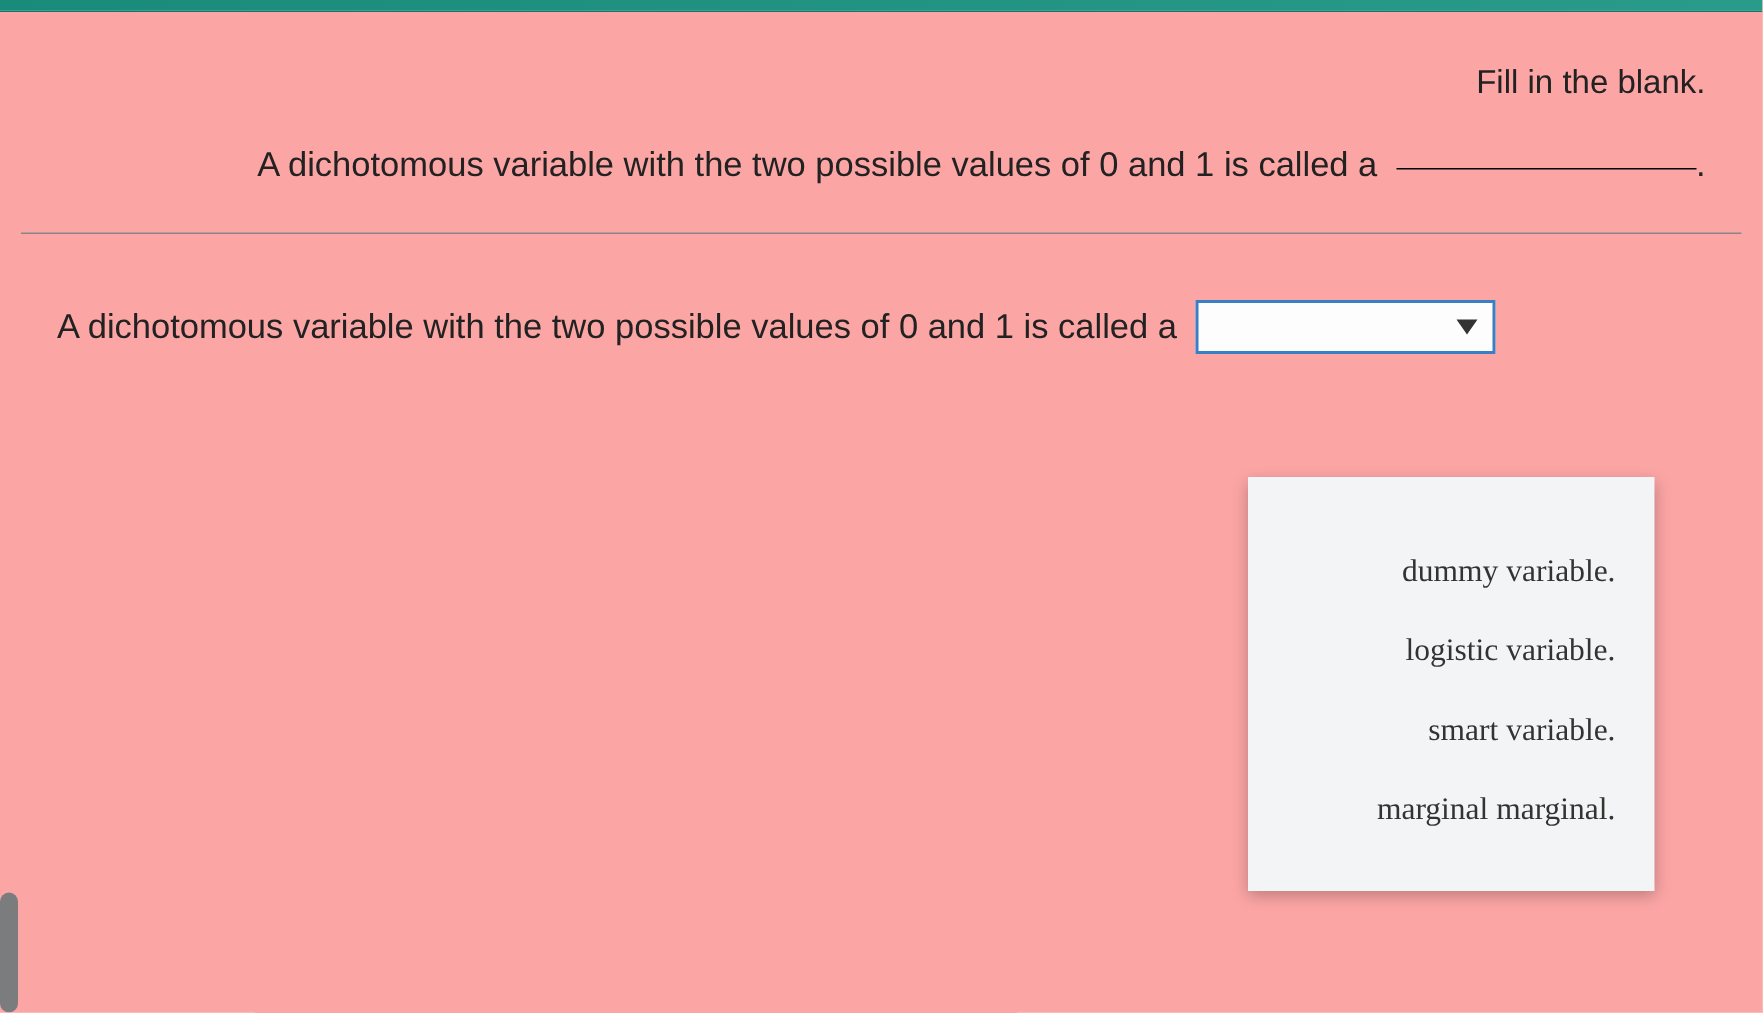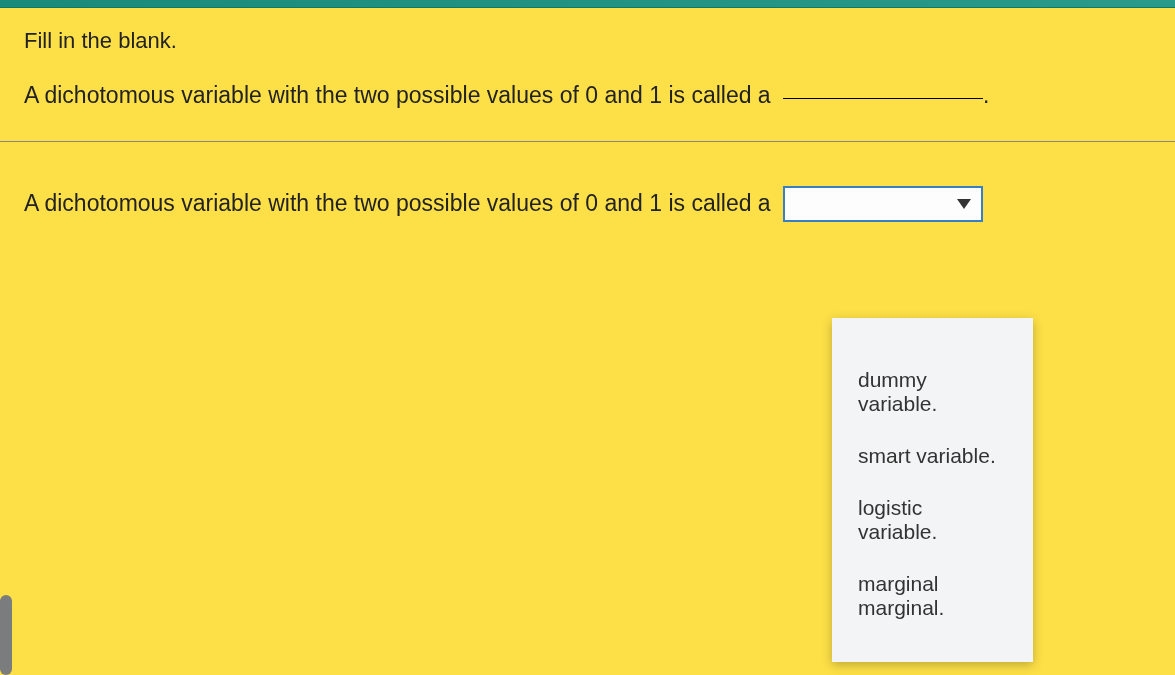--- a/index.html
+++ b/index.html
@@ -14,24 +14,25 @@
       height: 675px;
       overflow: hidden;
       position: relative;
     }
     .top-bar {
       height: 8px;
       background: linear-gradient(to right, #1a8a7a, #2a9b8a);
       border-bottom: 1px solid #0a7a6a;
     }
     .content-area {
-      background: #fde047;
-      padding: 0;
+      background: #fca5a5;
+      padding: 14px;
       height: calc(100% - 8px);
       position: relative;
+      text-align: right;
     }
     .question-section {
       padding: 20px 24px 28px 24px;
     }
     .instruction {
       font-size: 22px;
       color: #222;
       margin-bottom: 24px;
     }
     .prompt-line {
@@ -84,24 +85,25 @@
       width: 0;
       height: 0;
       border-left: 7px solid transparent;
       border-right: 7px solid transparent;
       border-top: 10px solid #333;
     }
     .dropdown-menu {
       position: absolute;
       left: 832px;
       top: 310px;
-      width: 201px;
+      width: 271px;
       background: #f3f4f5;
       box-shadow: 0 3px 10px rgba(0,0,0,0.25);
       padding: 36px 0 28px 0;
+      font-family: Liberation Serif, serif;
     }
     .dropdown-item {
       font-size: 21px;
       color: #333;
       padding: 14px 26px;
       cursor: pointer;
     }
     .left-scrollbar-hint {
       position: absolute;
       left: 0;
@@ -134,20 +136,20 @@
       <span class="answer-text">A dichotomous variable with the two possible values of 0 and 1 is called a</span>
       <div class="select-box">
         <span></span>
         <div class="triangle"></div>
       </div>
     </div>
   </div>
 
   <div class="dropdown-menu">
     <div class="dropdown-item">dummy variable.</div>
+    <div class="dropdown-item">logistic variable.</div>
     <div class="dropdown-item">smart variable.</div>
-    <div class="dropdown-item">logistic variable.</div>
     <div class="dropdown-item">marginal marginal.</div>
   </div>
 
   <div class="left-scrollbar-hint"></div>
 
 </div>
 
 </body></html>

